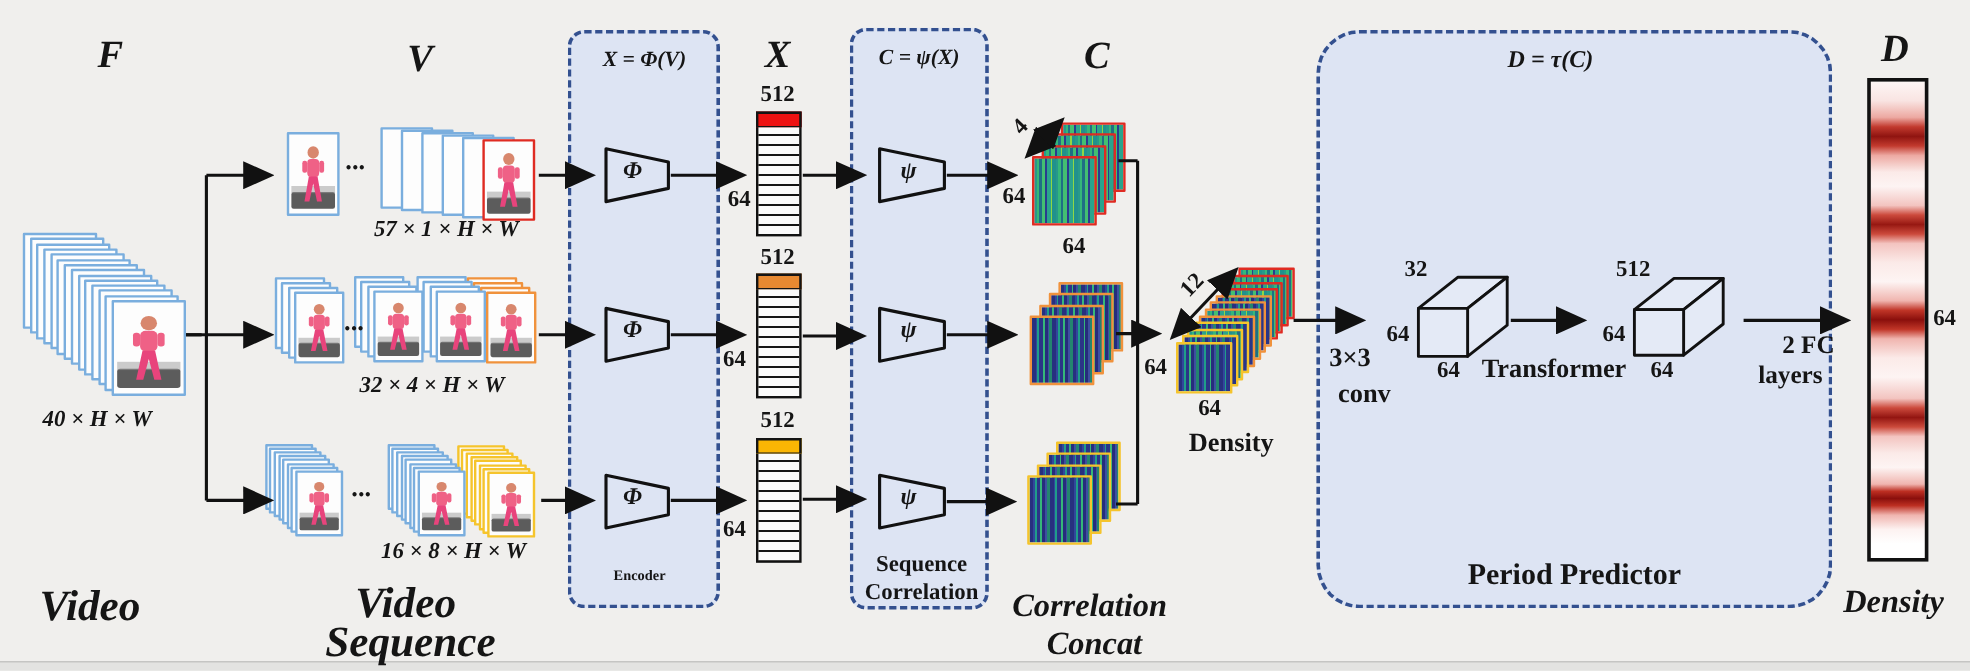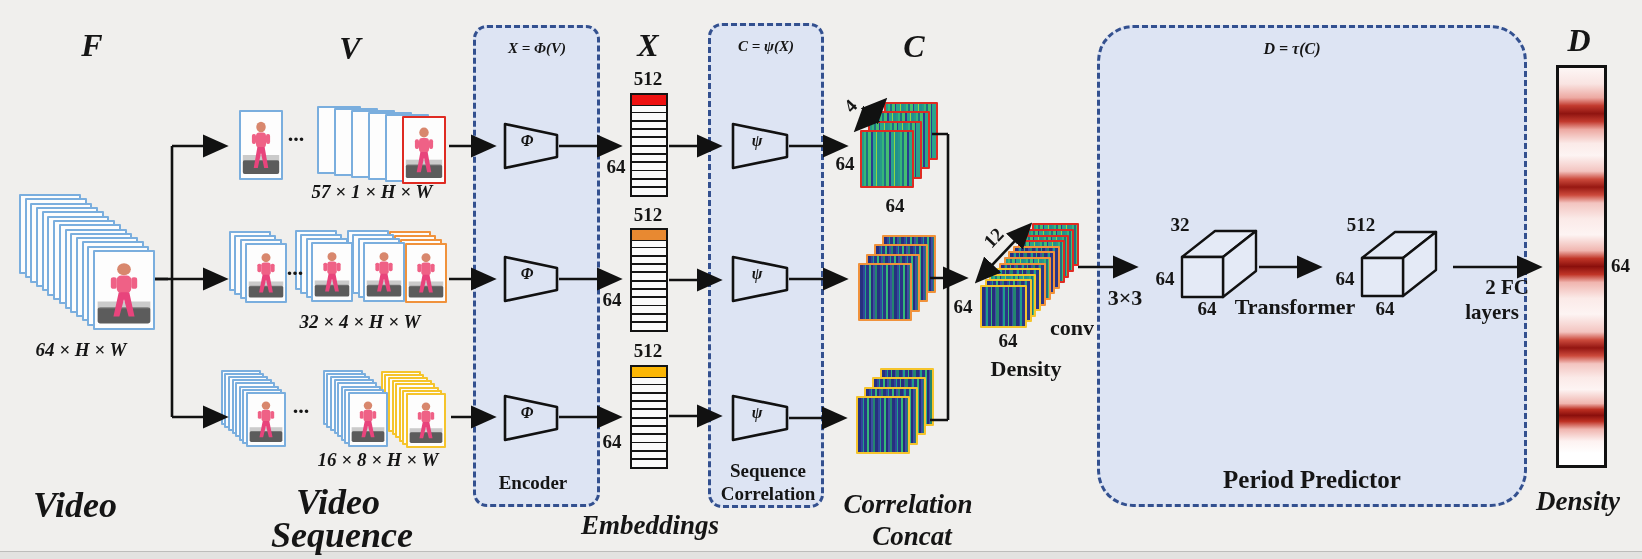--- a/index.html
+++ b/index.html
@@ -30,22 +30,22 @@
         #fdf6f5 0%,#f9e4e2 4%,#eda9a2 7.5%,#c23a2e 9.5%,#8f1410 11.5%,#c23a2e 13.5%,#eda9a2 15.5%,
         #fbeae8 19%,#fdf4f3 22%,#f3c4c0 26%,#cc4a3c 28%,#971812 30%,#cc4a3c 32%,#f3c4c0 34%,
         #fbeae8 38%,#fdf4f3 42%,#f0b5af 46%,#c03527 48%,#8a0f0c 50%,#c03527 52%,#f0b5af 54%,
         #fbeae8 58%,#fdf4f3 62%,#f3c4c0 66.5%,#cc4a3c 68.5%,#931511 70.5%,#cc4a3c 72.5%,#f3c4c0 74.5%,
         #fbeae8 78%,#fdf4f3 81%,#f0b5af 84.5%,#bd2f22 86%,#8a0f0c 87.5%,#bd2f22 89%,#f0b5af 91%,
         #fdf2f1 94%,#ffffff 97%,#ffffff 100%);}
   .t{position:absolute;font-weight:bold;color:#151515;white-space:nowrap;z-index:4;line-height:1.08;}
   .ctr{transform:translateX(-50%);}
   .it{font-style:italic;}
   .s32{font-size:32px;} .s28{font-size:36px;} .s27{font-size:27px;} .s25{font-size:25px;}
-  .s24{font-size:16px;} .s23{font-size:15px;} .s22{font-size:22px;} .s21{font-size:21px;}
-  .s20{font-size:19px;} .s19{font-size:19px;}
+  .s24{font-size:20px;} .s23{font-size:18px;} .s22{font-size:22px;} .s21{font-size:21px;}
+  .s20{font-size:12px;} .s19{font-size:19px;}
   .rot45{transform:translateX(-50%) rotate(-46deg);}
 </style>
 </head>
 <body>
 
 <div id="canvas">
 
   <div class="dbox" style="left:473px;top:25px;width:127px;height:482px;"></div>
   <div class="dbox" style="left:708px;top:23px;width:116px;height:485px;"></div>
   <div class="dbox big" style="left:1097px;top:25px;width:430px;height:482px;"></div>
@@ -314,52 +314,51 @@
   <div class="t ctr s19" style="left:768px;top:484px;">Correlation</div>
   <div class="t ctr s25" style="left:1312px;top:466px;">Period Predictor</div>
 
   <div class="t ctr it s24" style="left:527px;top:132px;">Φ</div>
   <div class="t ctr it s24" style="left:527px;top:265px;">Φ</div>
   <div class="t ctr it s24" style="left:527px;top:404px;">Φ</div>
   <div class="t ctr it s24" style="left:757px;top:132px;">ψ</div>
   <div class="t ctr it s24" style="left:757px;top:265px;">ψ</div>
   <div class="t ctr it s24" style="left:757px;top:404px;">ψ</div>
 
-  <div class="t ctr it s19" style="left:81px;top:340px;">64 × H × W</div>
+  <div class="t ctr it s19" style="left:81px;top:340px;">40 × H × W</div>
   <div class="t ctr it s28" style="left:75px;top:486px;">Video</div>
   <div class="t ctr it s28" style="left:338px;top:483px;">Video</div>
   <div class="t ctr it s28" style="left:342px;top:516px;">Sequence</div>
   <div class="t ctr it s19" style="left:372px;top:182px;">57 × 1 × H × W</div>
   <div class="t ctr it s19" style="left:360px;top:312px;font-style:italic;">32 × 4 × H × W</div>
   <div class="t ctr it s19" style="left:378px;top:450px;">16 × 8 × H × W</div>
   <div class="t ctr s22" style="left:296px;top:122px;">...</div>
   <div class="t ctr s22" style="left:295px;top:256px;">...</div>
   <div class="t ctr s22" style="left:301px;top:394px;">...</div>
 
   <div class="t ctr s19" style="left:648px;top:69px;">512</div>
   <div class="t ctr s19" style="left:648px;top:205px;">512</div>
   <div class="t ctr s19" style="left:648px;top:341px;">512</div>
   <div class="t ctr s19" style="left:616px;top:157px;">64</div>
   <div class="t ctr s19" style="left:612px;top:290px;">64</div>
   <div class="t ctr s19" style="left:612px;top:432px;">64</div>
-  <div class="t ctr it s27" style="left:650px;top:511px;">Embeddings</div>
 
   <div class="t rot45 s19" style="left:851px;top:96px;">4</div>
   <div class="t ctr s19" style="left:845px;top:154px;">64</div>
   <div class="t ctr s19" style="left:895px;top:196px;">64</div>
   <div class="t ctr it s27" style="left:908px;top:490px;">Correlation</div>
   <div class="t ctr it s27" style="left:912px;top:522px;">Concat</div>
 
   <div class="t rot45 s19" style="left:994px;top:228px;">12</div>
   <div class="t ctr s19" style="left:963px;top:297px;">64</div>
   <div class="t ctr s19" style="left:1008px;top:331px;">64</div>
   <div class="t ctr s22" style="left:1026px;top:357px;">Density</div>
 
   <div class="t ctr s22" style="left:1125px;top:286px;">3×3</div>
-  <div class="t ctr s22" style="left:1072px;top:316px;text-align:right;">conv</div>
+  <div class="t ctr s22" style="left:1137px;top:316px;text-align:right;">conv</div>
   <div class="t ctr s19" style="left:1180px;top:215px;">32</div>
   <div class="t ctr s19" style="left:1165px;top:269px;">64</div>
   <div class="t ctr s19" style="left:1207px;top:299px;">64</div>
   <div class="t ctr s22" style="left:1295px;top:295px;">Transformer</div>
   <div class="t ctr s19" style="left:1361px;top:215px;">512</div>
   <div class="t ctr s19" style="left:1345px;top:269px;">64</div>
   <div class="t ctr s19" style="left:1385px;top:299px;">64</div>
   <div class="t ctr s21" style="left:1493px;top:276px;margin-left:14px;">2 FC</div>
   <div class="t ctr s21" style="left:1492px;top:301px;">layers</div>
 

